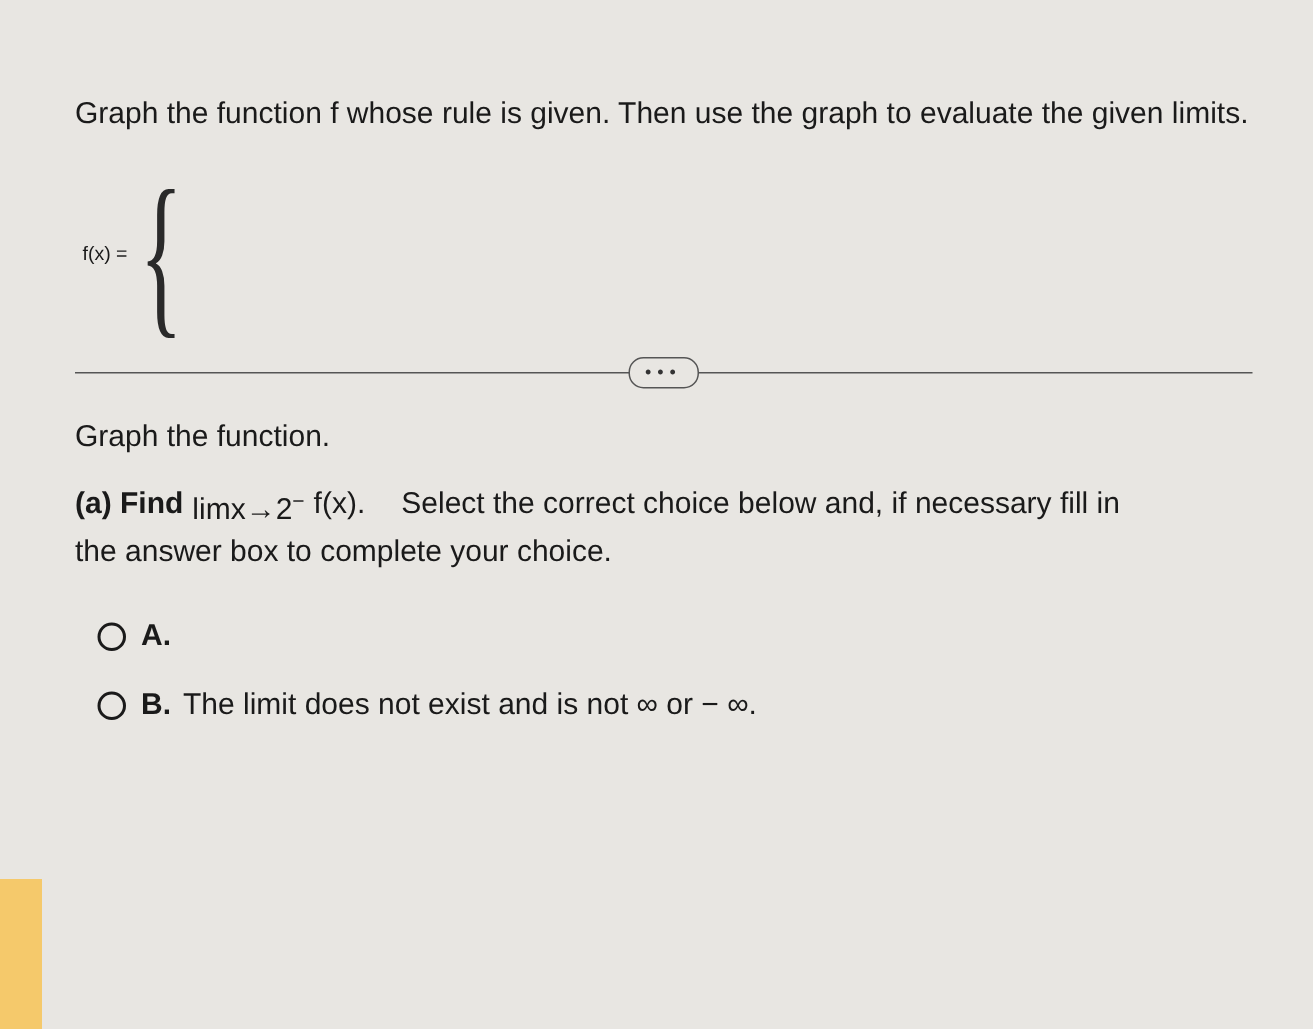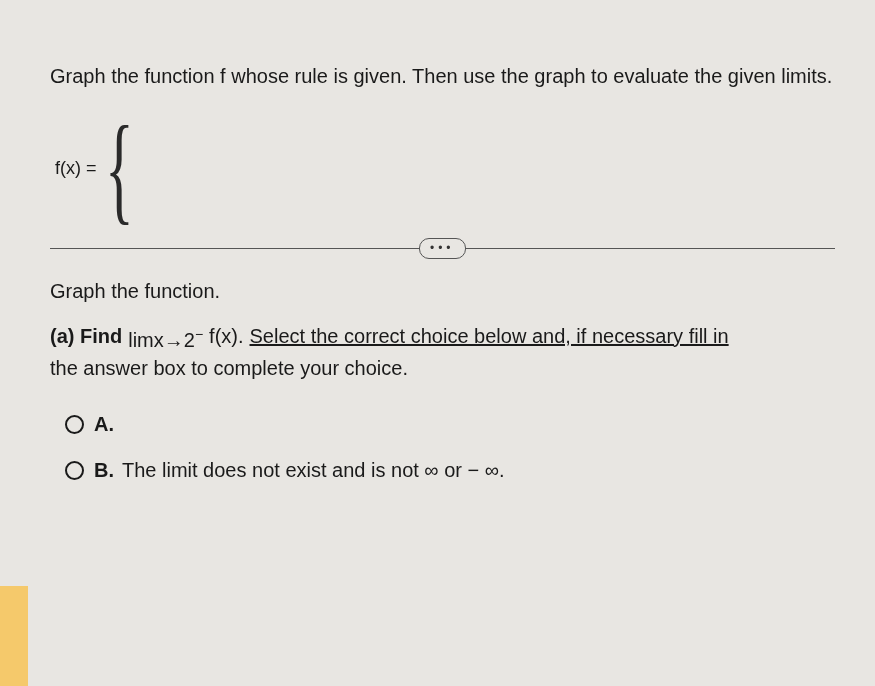--- a/index.html
+++ b/index.html
@@ -23,21 +23,21 @@
       margin-top: 42px;
     }
     .fn-block {
       display: flex;
       align-items: center;
       margin-bottom: 20px;
       margin-left: 5px;
     }
     .fn-label {
       margin-right: 8px;
-      font-size: 18px;
+      font-size: 13px;
     }
     .brace {
       font-size: 120px;
       line-height: 0.9;
       font-weight: 100;
       font-family: 'Times New Roman', serif;
       margin-right: 10px;
       transform: scaleX(0.5);
       transform-origin: left center;
       color: #2a2a2a;
@@ -171,21 +171,21 @@
 <div class="part-a">
   <div class="part-a-line1">
     <span><b>(a) Find</b></span>
     <span class="lim-block">
       <span class="lim-top">lim</span>
       <span class="lim-bot">
         <span>x→2</span><span class="sup">−</span>
       </span>
     </span>
     <span>f(x).</span>
-    <span style="margin-left:6px;text-decoration:underline;">Select the correct choice below and, if necessary fill in</span>
+    <span style="margin-left:24px;">Select the correct choice below and, if necessary fill in</span>
   </div>
   <div class="part-a-line2">the answer box to complete your choice.</div>
 </div>
 
 <div class="choice">
   <span class="radio"></span>
   <span class="choice-letter">A.</span>
 </div>
 
 <div class="choice">

